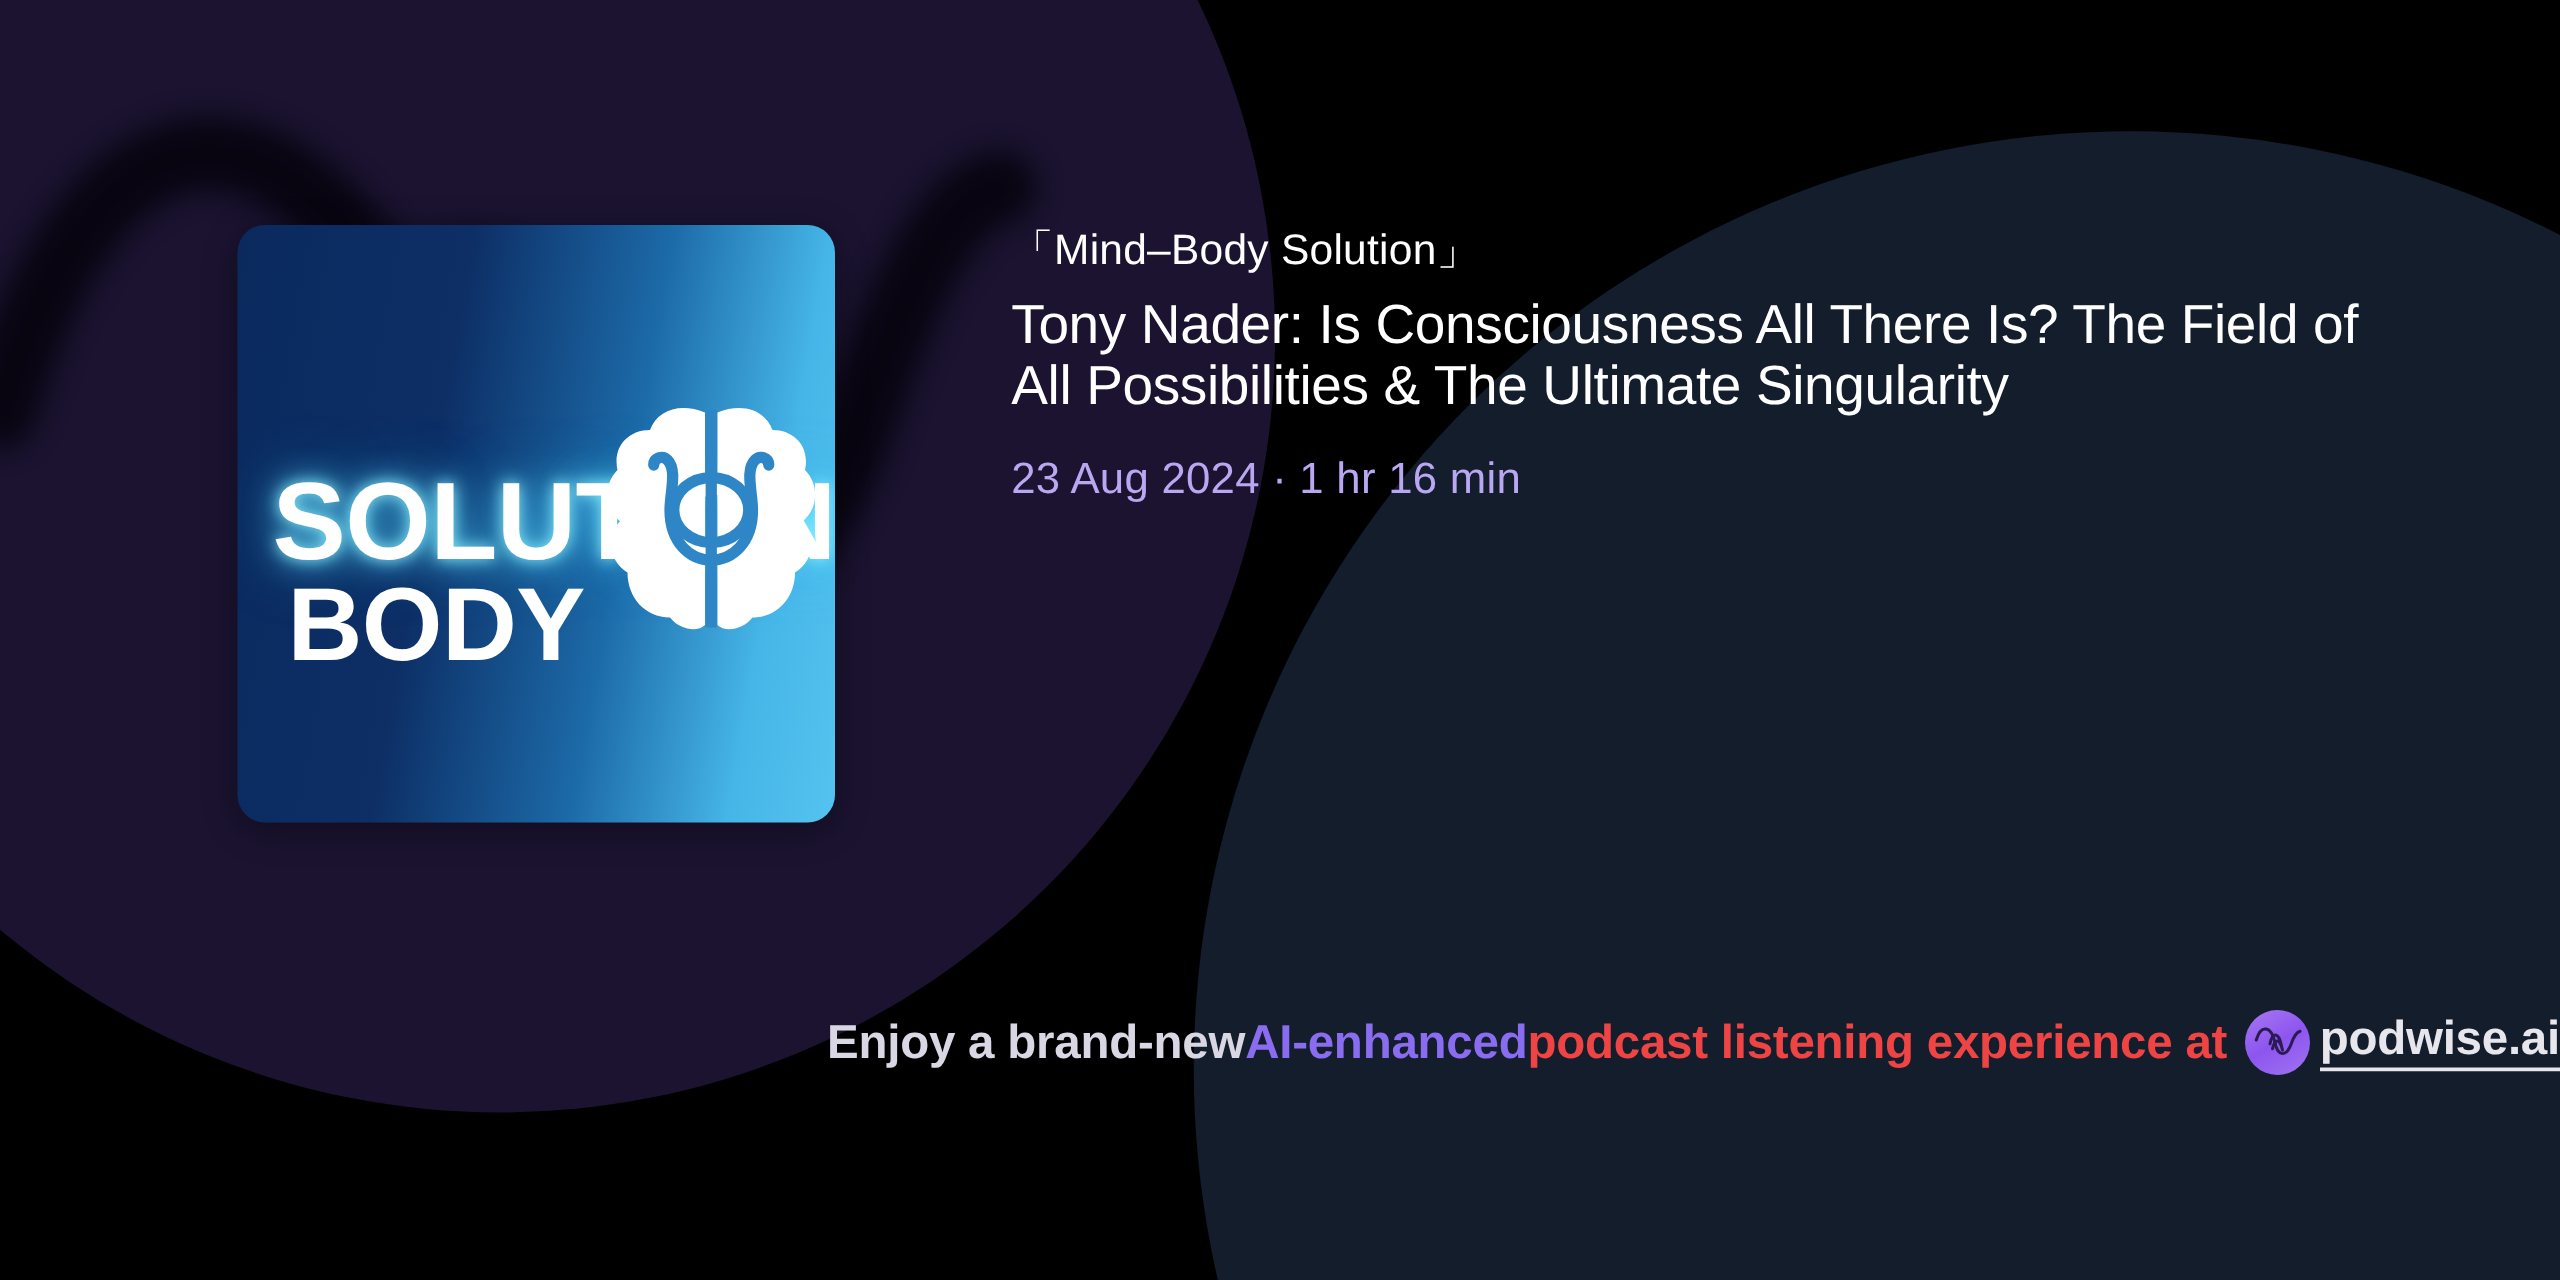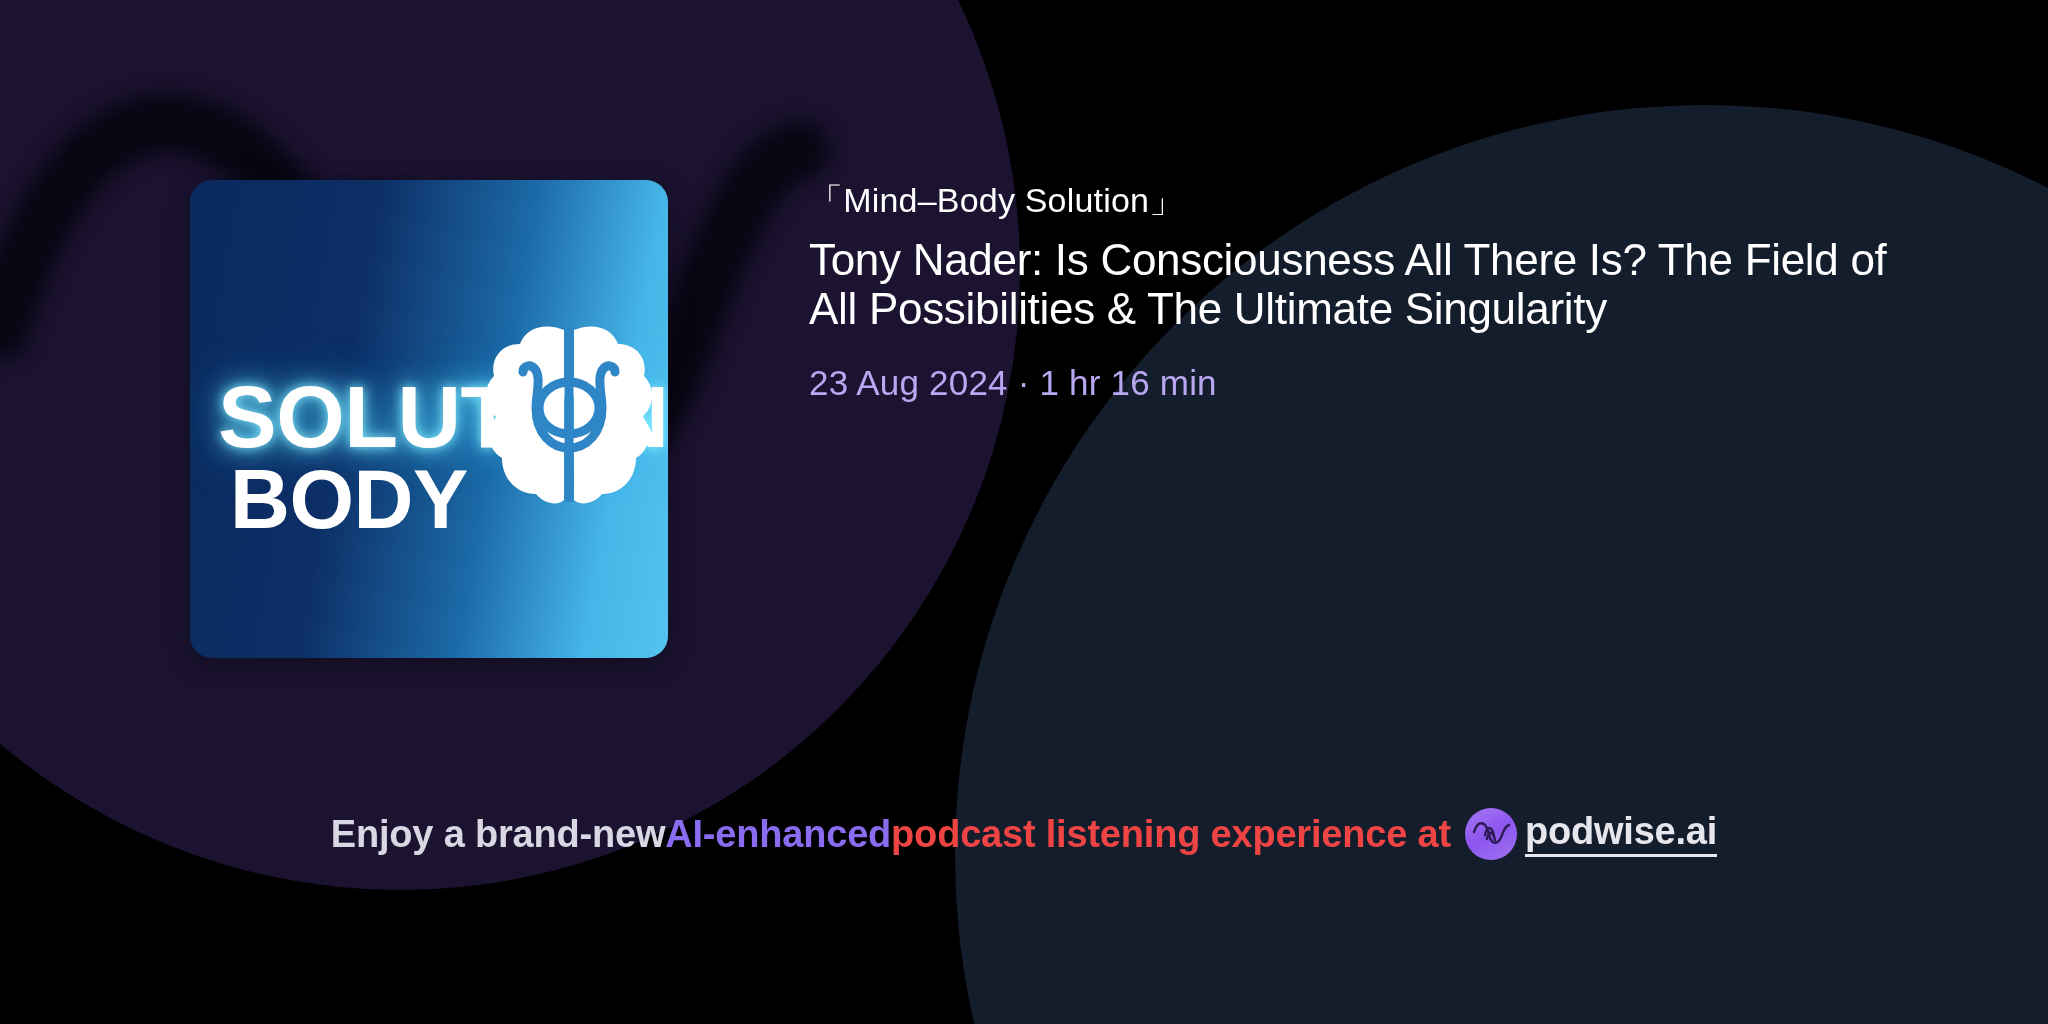--- a/index.html
+++ b/index.html
@@ -154,21 +154,21 @@
   }
 
   
   .footer {
     position: absolute;
     left: 0;
     right: 0;
     top: 808px;
     display: flex;
     align-items: center;
-    justify-content: center;
+    justify-content: flex-end;
     gap: 0px;
     font-size: 38px;
     font-weight: 700;
     letter-spacing: -0.2px;
   }
 
   .footer-seg-a { color: #d9d7e4; }
   .footer-seg-ai { color: #8a6cf0; }
   .footer-seg-b { color: #ef4444; }
 

